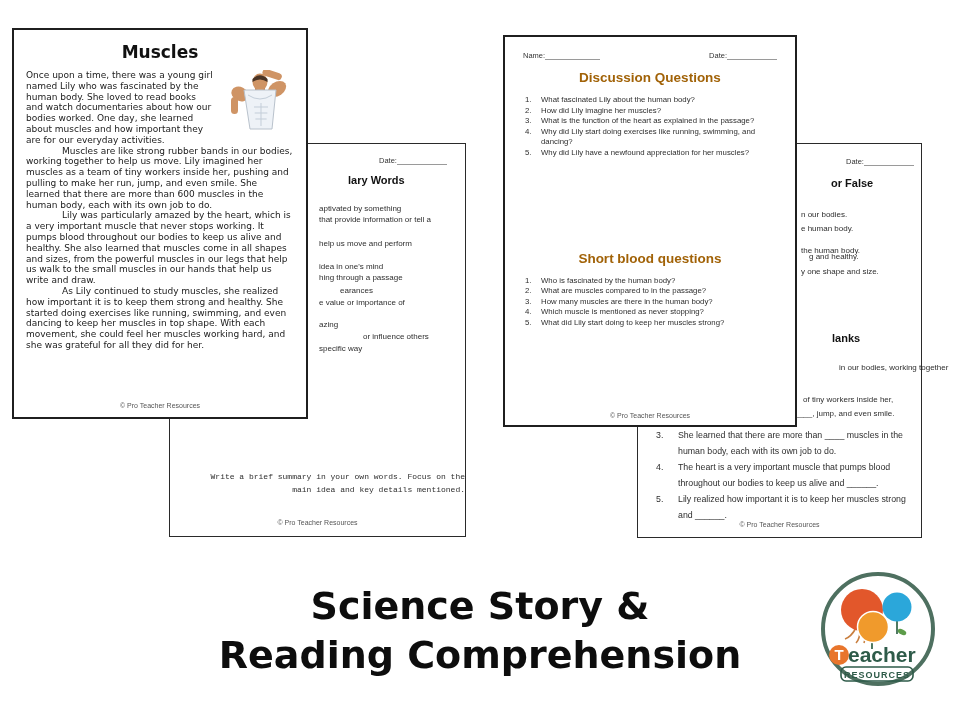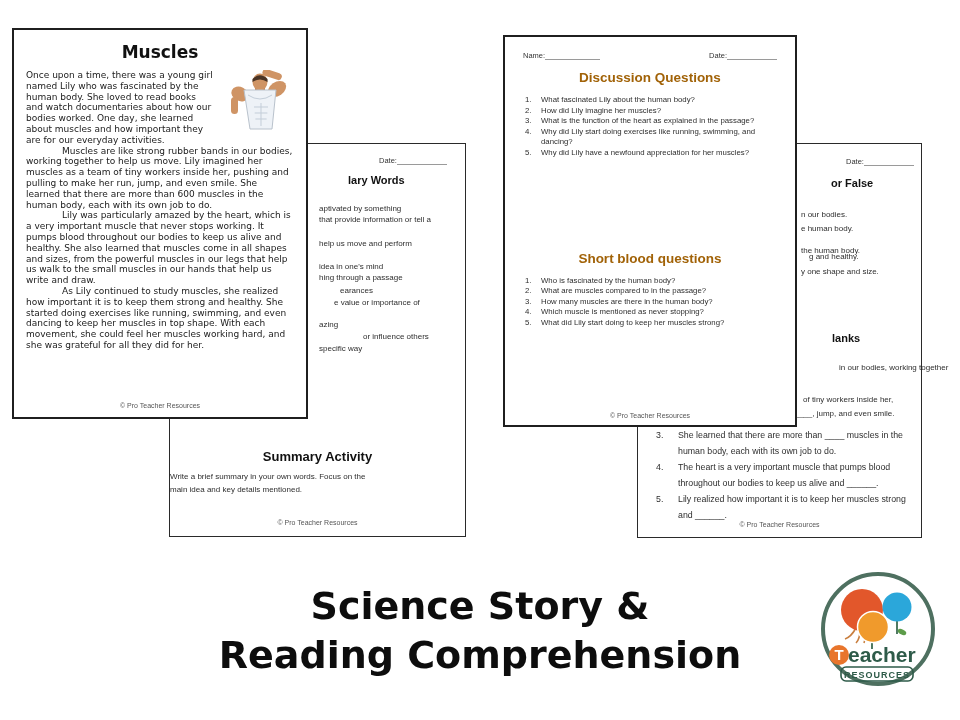--- a/index.html
+++ b/index.html
@@ -33,21 +33,21 @@
   .qt{flex:1;}
   .sheet-title.second{margin-top:92px;}
   .discussion .pg-footer{bottom:6px;}
 
   
   .vocab{left:169px;top:143px;width:297px;height:394px;z-index:10;}
   .frag{position:absolute;font-size:8px;color:#2e2e2e;white-space:nowrap;}
   .frag.bold{font-size:11px;font-weight:bold;color:#111;padding-left:30px;}
   .datefrag{position:absolute;font-size:7.5px;color:#333;white-space:nowrap;}
   .sum-title{position:absolute;left:0;width:100%;text-align:center;font-size:13px;font-weight:bold;color:#111;}
-  .sum-line{position:absolute;left:0;width:100%;text-align:left;font-size:8px;color:#2e2e2e;}
+  .sum-line{position:absolute;left:0;width:100%;text-align:right;font-size:8px;color:#2e2e2e;font-family:Liberation Mono, monospace;}
   .vocab .pg-footer{bottom:10px;}
 
   
   .truefalse{left:690px;top:143px;width:232px;height:380px;z-index:10;}
 
   
   .fillblanks{left:637px;top:280px;width:285px;height:258px;z-index:20;}
   .fb-items{position:absolute;left:18px;top:147px;width:250px;}
   .fb-item{display:flex;font-size:8.8px;line-height:16px;color:#2e2e2e;}
   .fbnum{width:22px;flex:0 0 22px;}
@@ -69,25 +69,24 @@
     <div class="datefrag" style="left:209px;top:12px;">
       <span>Date:</span><span class="uline w50"></span>
     </div>
     <div class="frag bold" style="left:148px;top:30px;">lary Words</div>
     <div class="frag" style="left:149px;top:60px;">aptivated by something</div>
     <div class="frag" style="left:149px;top:71px;">that provide information or tell a</div>
     <div class="frag" style="left:149px;top:95px;text-align:center;">help us move and perform</div>
     <div class="frag" style="left:149px;top:118px;">idea in one's mind</div>
     <div class="frag" style="left:149px;top:129px;">hing through a passage</div>
     <div class="frag" style="left:149px;top:142px;padding-left:21px;">earances</div>
-    <div class="frag" style="left:164px;top:154px;">e value or importance of</div>
+    <div class="frag" style="left:149px;top:154px;">e value or importance of</div>
     <div class="frag" style="left:149px;top:176px;">azing</div>
     <div class="frag" style="left:149px;top:188px;padding-left:44px;">or influence others</div>
     <div class="frag" style="left:149px;top:200px;">specific way</div>
-    <div class="sum-title" style="top:305px;">Summary Activity</div>
     <div class="sum-line" style="top:328px;">Write a brief summary in your own words. Focus on the</div>
     <div class="sum-line" style="top:341px;">main idea and key details mentioned.</div>
     <div class="pg-footer">© Pro Teacher Resources</div>
   </div>
 
   <div class="page truefalse b15">
     <div class="datefrag" style="left:155px;top:13px;">
       <span>Date:</span><span class="uline w50"></span>
     </div>
     <div class="frag bold" style="left:110px;top:33px;">or False</div>

